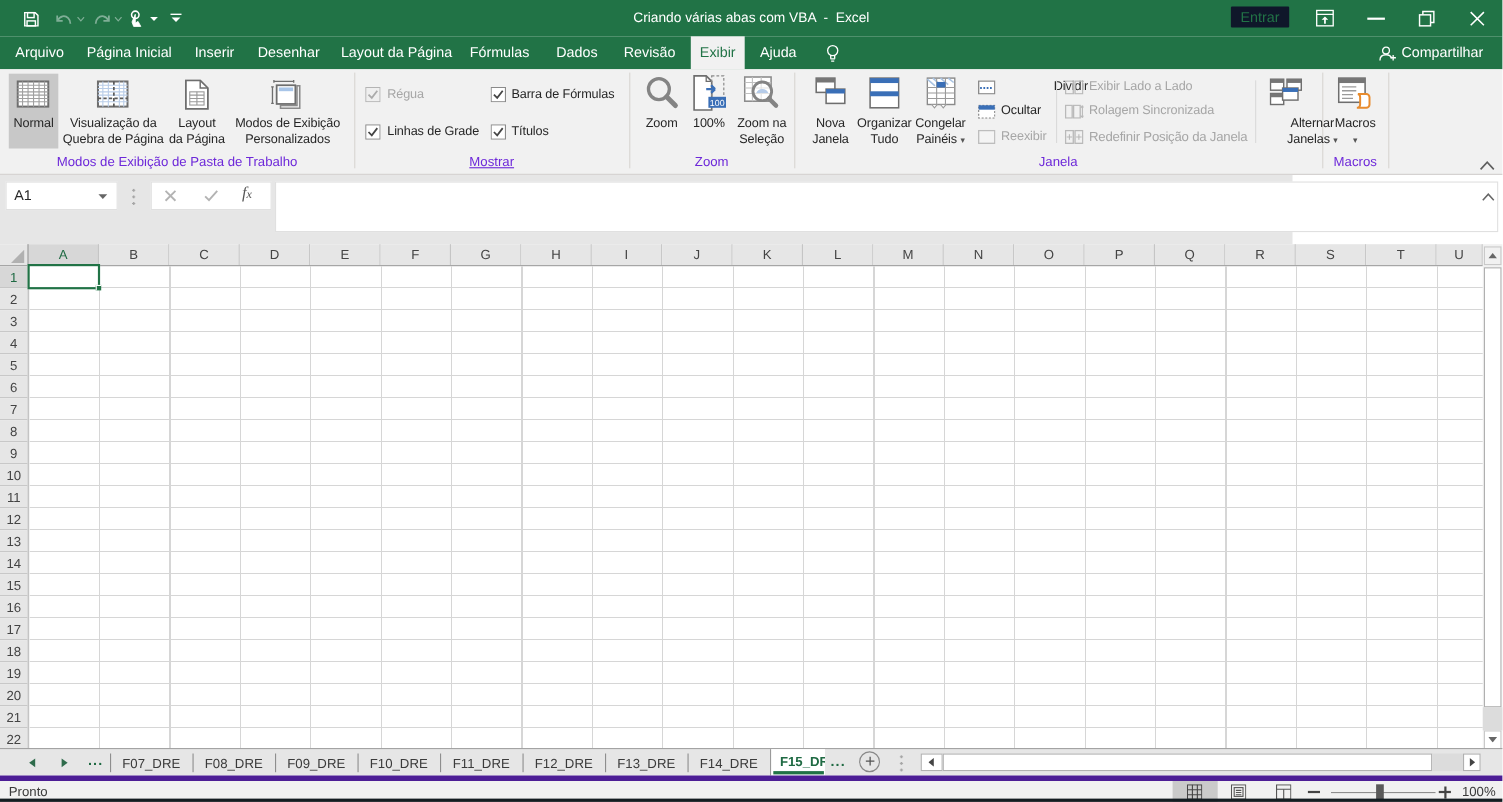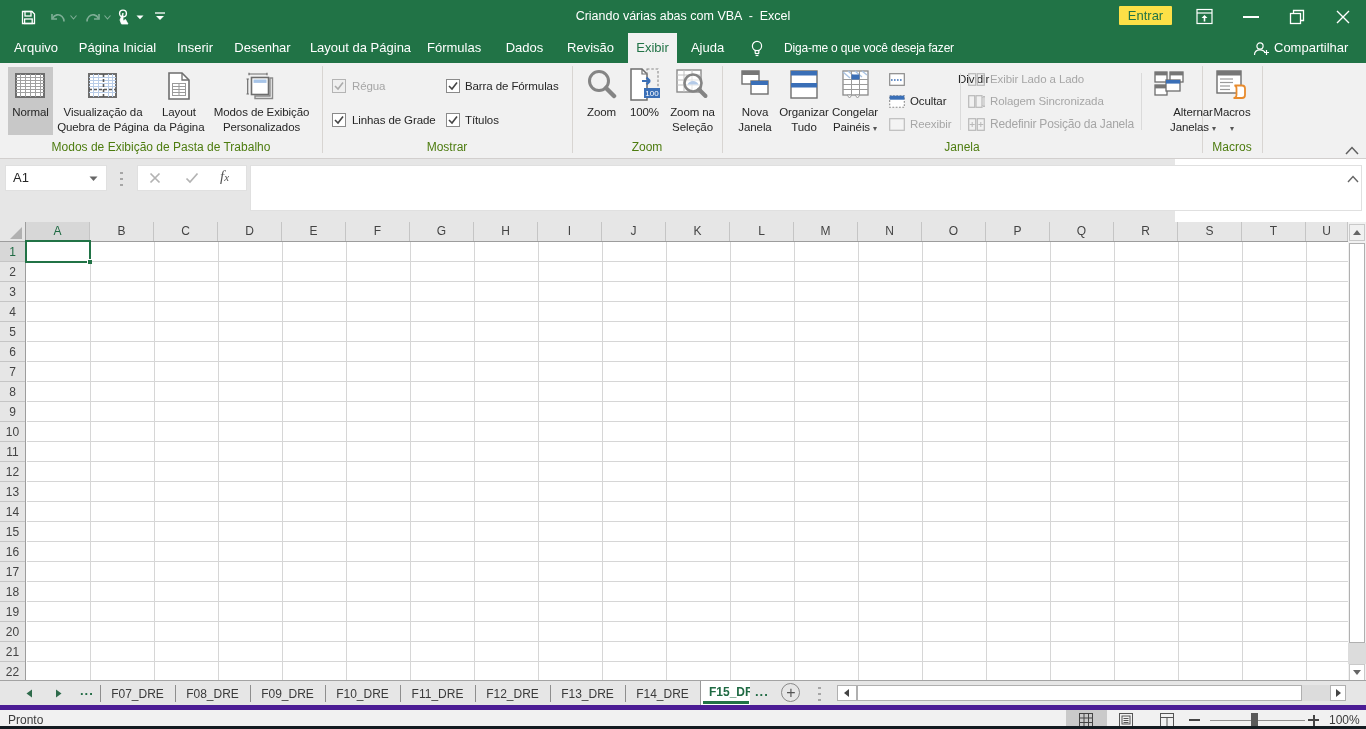--- a/index.html
+++ b/index.html
@@ -5,21 +5,21 @@
   * { margin:0; padding:0; box-sizing:border-box; }
   html,body { width:1366px; height:729px; overflow:hidden; }
   body { font-family:"Liberation Sans", sans-serif; position:relative; background:#fff; }
   .abs { position:absolute; }
   
   #titlebar { position:absolute; left:0; top:0; width:1366px; height:33px; background:#217346; }
   #menubar  { position:absolute; left:0; top:33px; width:1366px; height:30px; background:#217346; }
   .mtab { position:absolute; top:0; height:30px; line-height:30px; color:#fff; font-size:13px; text-align:center; }
   #ribbon { position:absolute; left:0; top:63px; width:1366px; height:96px; background:#f1f1f1; border-bottom:1px solid #d2cfce; }
   .gsep { position:absolute; top:3px; width:1px; height:87px; background:#d8d5d2; }
-  .glabel { position:absolute; top:77px; height:14px; line-height:14px; font-size:12px; color:#4d7c0f; text-align:center; white-space:nowrap; }
+  .glabel { position:absolute; top:77px; height:14px; line-height:14px; font-size:12px; color:#6d28d9; text-align:center; white-space:nowrap; }
   .blabel { position:absolute; font-size:11.5px; letter-spacing:-0.1px; color:#262626; text-align:center; white-space:nowrap; height:15px; line-height:15px; }
   .small-lbl { position:absolute; font-size:11.5px; letter-spacing:-0.1px; color:#262626; white-space:nowrap; height:15px; line-height:15px; }
   .dis { color:#a6a6a6 !important; }
   
   #fbar { position:absolute; left:0; top:159px; width:1175px; height:63px; background:#e6e6e6; }
   
   #grid-area { position:absolute; left:0; top:222px; width:1366px; height:459px; background:#fff; }
   .colhead { position:absolute; top:0; height:19px; line-height:19px; background:#e6e6e6; color:#444; font-size:12px; text-align:center; border-right:1px solid #c5c5c5; }
   .rowhead { position:absolute; left:0; width:25px; height:20px; line-height:20px; background:#e6e6e6; color:#444; font-size:12px; text-align:center; border-bottom:1px solid #c5c5c5; }
   
@@ -66,21 +66,21 @@
         <path d="M0.5 0.5 L4 4.2 L7.5 0.5" fill="#fff"></path>
       </svg>
 
   <svg class="abs" style="left:154px;top:12px" width="12" height="9" viewBox="0 0 12 9">
     <line x1="1" y1="1" x2="11" y2="1" stroke="#fff" stroke-width="1.3"></line>
     <path d="M2 4 L6 8 L10 4" fill="#fff"></path>
   </svg>
 
   <div class="abs" style="left:0;top:0;width:1366px;height:33px;line-height:32px;text-align:center;color:#fff;font-size:12.5px;">Criando várias abas com VBA &nbsp;-&nbsp; Excel</div>
 
-  <div class="abs" style="left:1119px;top:6px;width:53px;height:19px;background:#fde047;border-radius:1px;color:#217346;font-size:13px;text-align:center;line-height:19px;">Entrar</div>
+  <div class="abs" style="left:1119px;top:6px;width:53px;height:19px;background:#0f172a;border-radius:1px;color:#217346;font-size:13px;text-align:center;line-height:19px;">Entrar</div>
 
   <svg class="abs" style="left:1196px;top:8px" width="17" height="17" viewBox="0 0 17 17">
     <rect x="1" y="1.5" width="15" height="14" fill="none" stroke="#fff" stroke-width="1.2"></rect>
     <line x1="1" y1="5" x2="16" y2="5" stroke="#fff" stroke-width="1.2"></line>
     <path d="M8.5 7 L11.5 10 H9.3 V13.5 H7.7 V10 H5.5 Z" fill="#fff"></path>
   </svg>
 
   <div class="abs" style="left:1243px;top:16px;width:16px;height:2px;background:#fff;"></div>
 
   <svg class="abs" style="left:1289px;top:9px" width="16" height="16" viewBox="0 0 16 16">
@@ -104,21 +104,20 @@
   <div class="mtab" style="left:563px;width:55px;">Revisão</div>
   <div class="mtab" style="left:628px;width:49px;background:#f1f1f1;color:#217346;">Exibir</div>
   <div class="mtab" style="left:687px;width:41px;">Ajuda</div>
 
   <svg class="abs" style="left:750px;top:7px" width="14" height="18" viewBox="0 0 14 18">
     <circle cx="7" cy="6" r="4.6" fill="none" stroke="#fff" stroke-width="1.2"></circle>
     <path d="M5.2 10 L5.2 13.5 M8.8 10 L8.8 13.5" stroke="#fff" stroke-width="1.2"></path>
     <line x1="5" y1="13.5" x2="9" y2="13.5" stroke="#fff" stroke-width="1.2"></line>
     <line x1="5.6" y1="15.5" x2="8.4" y2="15.5" stroke="#fff" stroke-width="1.2"></line>
   </svg>
-  <div class="mtab" style="left:784px;width:220px;text-align:left;font-size:12px;letter-spacing:-0.2px;">Diga-me o que você deseja fazer</div>
 
   <svg class="abs" style="left:1253px;top:8px" width="17" height="16" viewBox="0 0 17 16">
     <circle cx="7" cy="5" r="3.1" fill="none" stroke="#fff" stroke-width="1.2"></circle>
     <path d="M1.5 14 C1.5 10.5 4 8.8 7 8.8 C9.5 8.8 11.5 10 12.2 12" fill="none" stroke="#fff" stroke-width="1.2"></path>
     <path d="M13.5 9 V14 M11 11.5 H16" stroke="#fff" stroke-width="1.2"></path>
   </svg>
   <div class="mtab" style="left:1274px;width:78px;text-align:left;">Compartilhar</div>
 </div>
 <div id="ribbon">
 
@@ -205,21 +204,21 @@
     <rect x="0.5" y="0.5" width="13" height="13" fill="#fff" stroke="#8a8a8a" stroke-width="1"></rect>
     <path d="M3 7 L6 10 L11 3.5" fill="none" stroke="#454545" stroke-width="1.6"></path>
   </svg>
   <div class="small-lbl" style="left:352px;top:50px;">Linhas de Grade</div>
 
   <svg class="abs" style="left:446px;top:50px" width="14" height="14" viewBox="0 0 14 14">
     <rect x="0.5" y="0.5" width="13" height="13" fill="#fff" stroke="#8a8a8a" stroke-width="1"></rect>
     <path d="M3 7 L6 10 L11 3.5" fill="none" stroke="#454545" stroke-width="1.6"></path>
   </svg>
   <div class="small-lbl" style="left:465px;top:50px;">Títulos</div>
-  <div class="glabel" style="left:417px;width:60px;">Mostrar</div>
+  <div class="glabel" style="left:417px;width:60px;text-decoration:underline;">Mostrar</div>
 
   <svg class="abs" style="left:586px;top:6px" width="31" height="31" viewBox="0 0 31 31">
     <circle cx="13" cy="12" r="9.5" fill="none" stroke="#848484" stroke-width="3"></circle>
     <line x1="20" y1="19" x2="28" y2="27" stroke="#848484" stroke-width="4.5" stroke-linecap="round"></line>
   </svg>
   <div class="blabel" style="left:581px;top:42px;width:41px;">Zoom</div>
 
   <svg class="abs" style="left:630px;top:5px" width="30" height="33" viewBox="0 0 30 33">
     <path d="M1 1 H12 L17 6 V32 H1 Z" fill="#fff" stroke="#6e6e6e" stroke-width="1.5"></path>
     <path d="M12 1 V6 H17" fill="none" stroke="#6e6e6e" stroke-width="1.2"></path>

